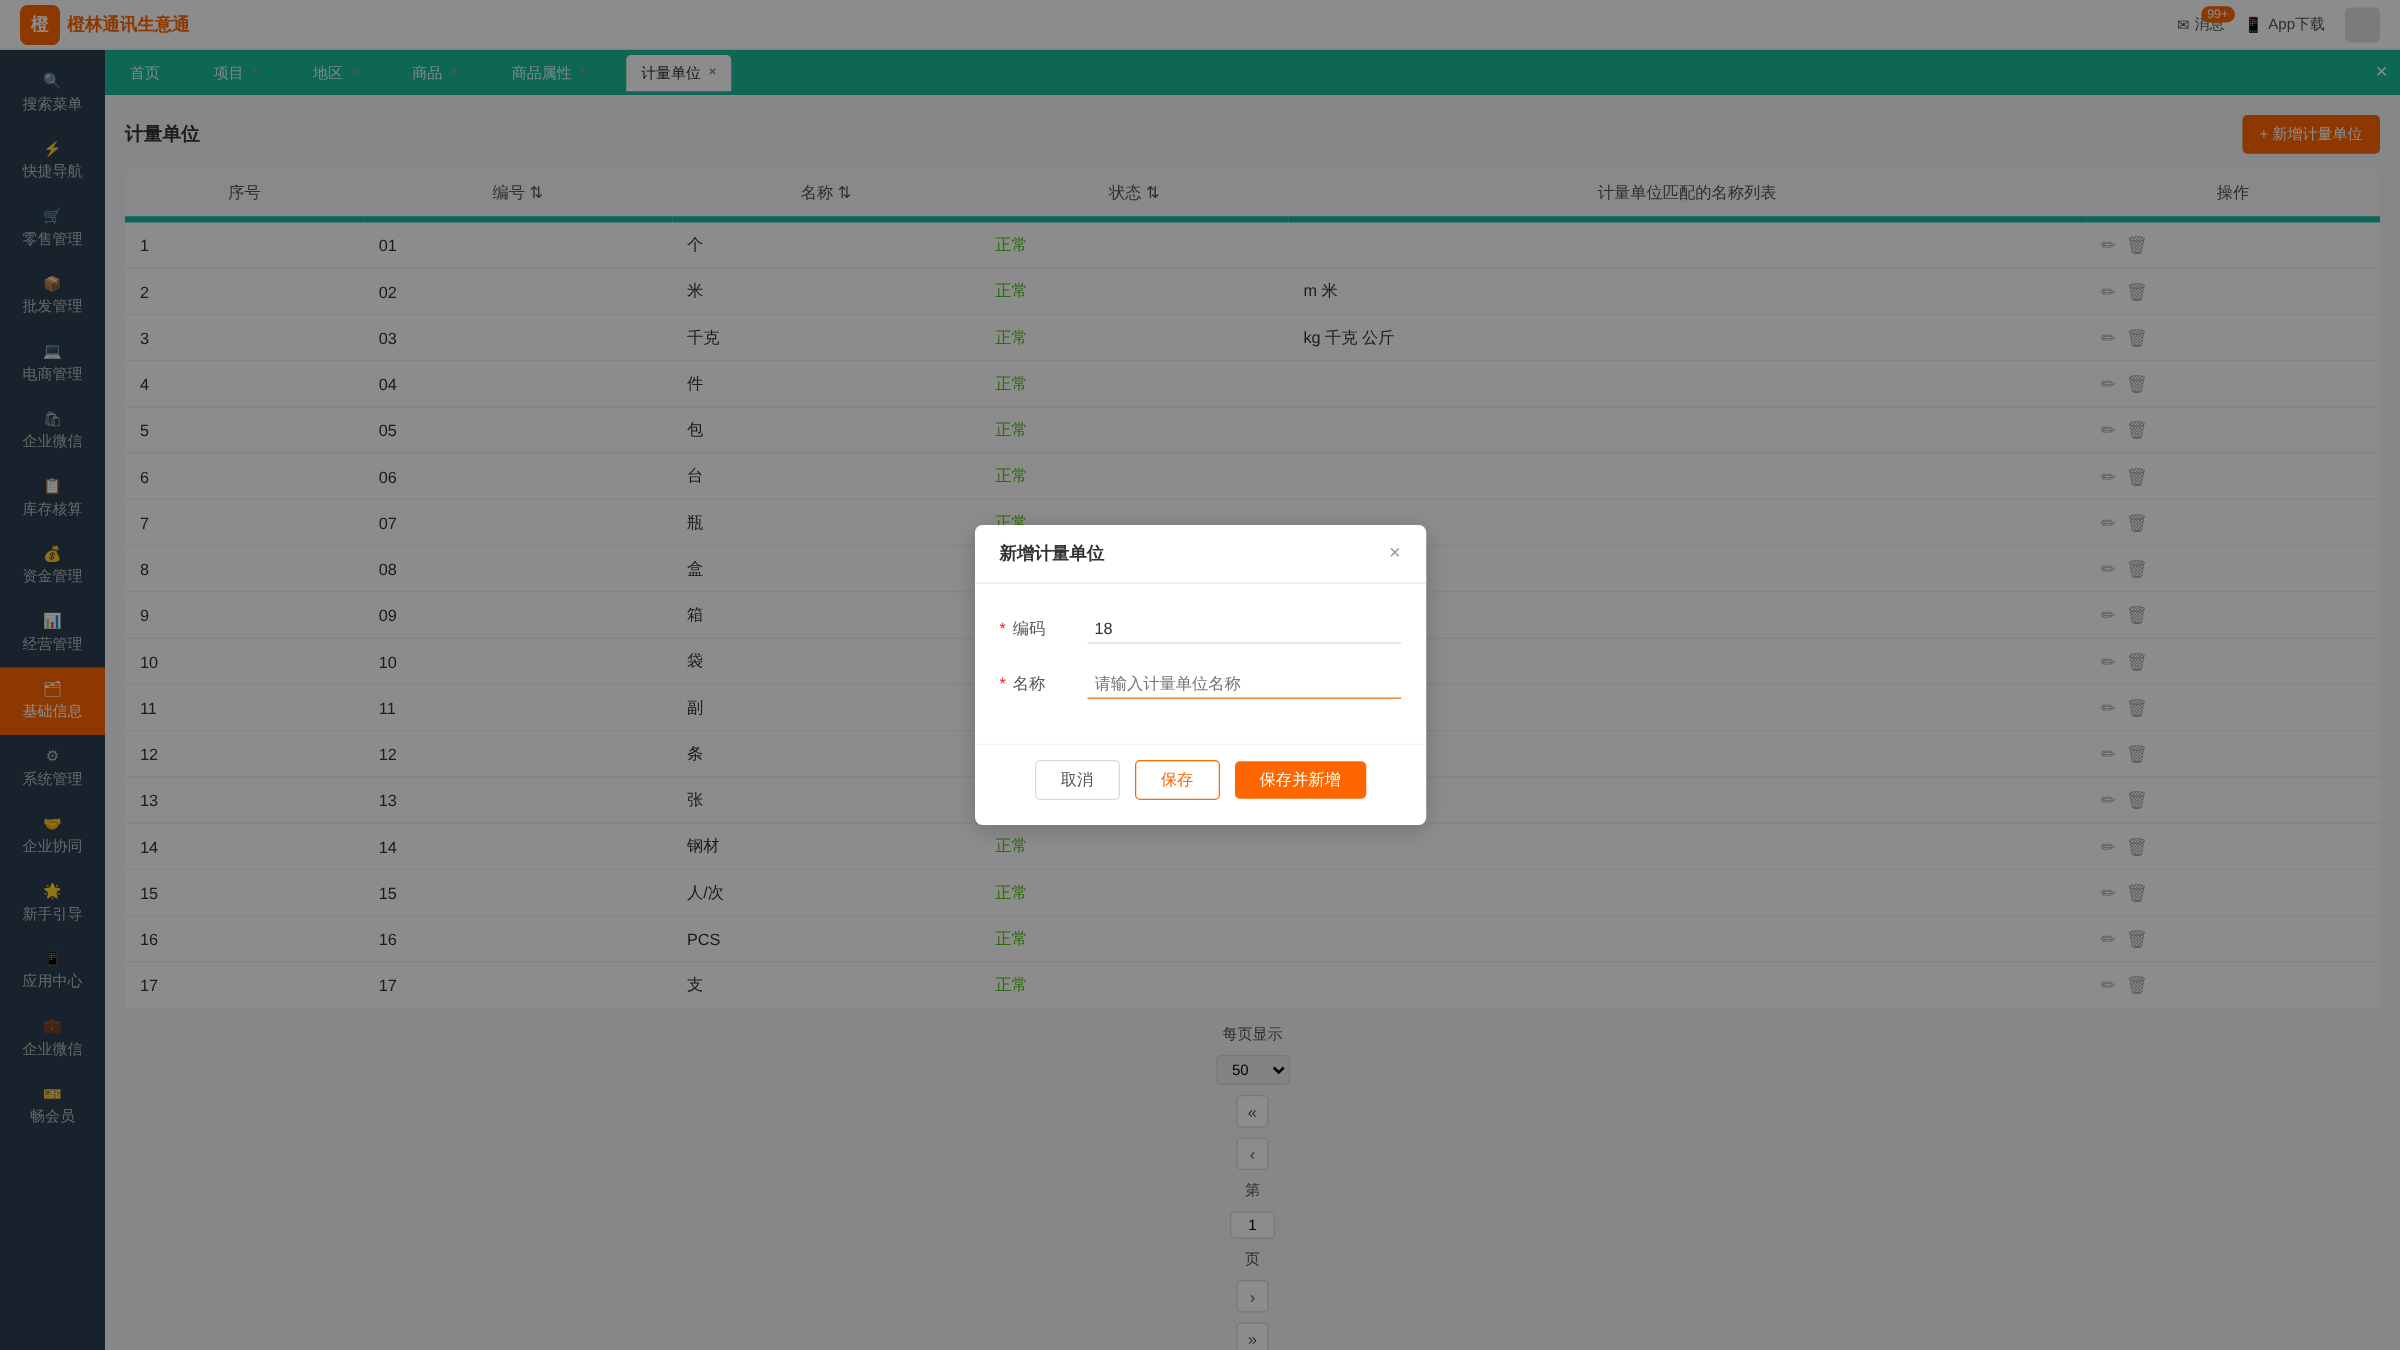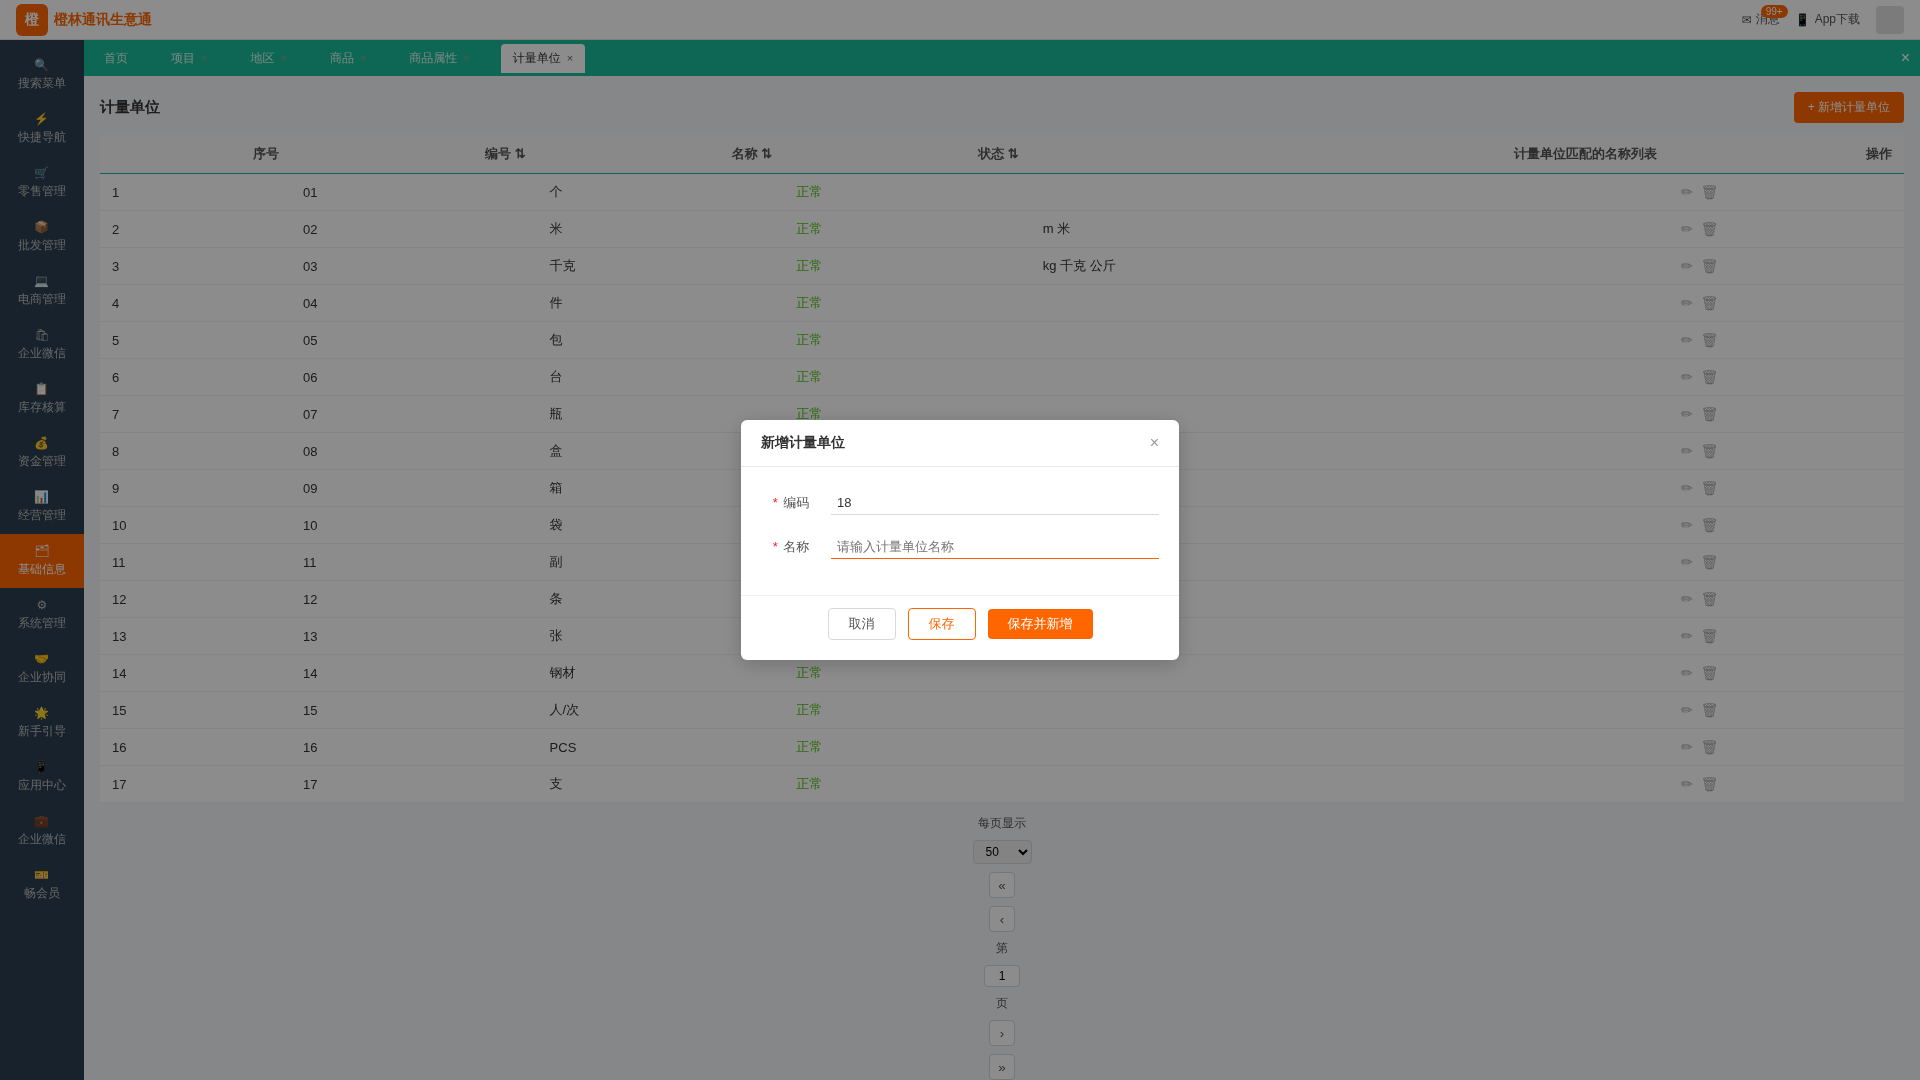--- a/index.html
+++ b/index.html
@@ -99,24 +99,24 @@
       cursor: pointer;
       font-size: 12px;
     }
 
     
     .table-wrapper { background: #fff; border-radius: 4px; overflow: hidden; }
     table { width: 100%; border-collapse: collapse; font-size: 13px; }
     thead tr { background: #fafafa; }
     thead th {
       padding: 10px 12px;
-      text-align: right;
-      font-weight: 700;
+      text-align: center;
+      font-weight: 400;
       color: #555;
-      border-bottom: 1px solid #14b8a6;
+      border-bottom: 5px solid #14b8a6;
       white-space: nowrap;
     }
     tbody tr { border-bottom: 1px solid #f0f0f0; }
     tbody td { padding: 9px 12px; color: #333; }
     .status-normal { color: #52c41a; }
     .action-btns { display: flex; gap: 8px; align-items: center; }
     .edit-icon, .del-icon { cursor: pointer; color: #aaa; font-size: 14px; }
 
     
     .pagination { display: flex; align-items: center; justify-content: flex-end; padding: 12px 16px; gap: 8px; font-size: 12px; color: #555; flex-direction: column; }
@@ -131,36 +131,36 @@
       z-index: 200;
       display: flex;
       align-items: center;
       justify-content: center;
     }
 
     
     .modal {
       background: #fff;
       border-radius: 6px;
-      width: 438px;
+      width: 361px;
       box-shadow: 0 4px 20px rgba(0,0,0,0.2);
       overflow: hidden;
     }
     .modal-header {
       display: flex;
       align-items: center;
       justify-content: space-between;
       padding: 14px 20px;
       border-bottom: 1px solid #e8e8e8;
     }
     .modal-title { font-size: 14px; font-weight: bold; color: #333; }
     .modal-close { cursor: pointer; color: #999; font-size: 16px; }
     .modal-body { padding: 24px 20px 16px; }
     .form-item { display: flex; align-items: center; margin-bottom: 20px; }
-    .form-label { width: 60px; text-align: center; margin-right: 10px; font-size: 13px; color: #555; flex-shrink: 0; }
+    .form-label { width: 60px; text-align: left; margin-right: 10px; font-size: 13px; color: #555; flex-shrink: 0; }
     .form-label .required { color: #f5222d; margin-right: 2px; }
     .form-input {
       flex: 1;
       border: none;
       border-bottom: 1px solid #d9d9d9;
       padding: 4px 6px;
       font-size: 13px;
       outline: none;
       color: #333;
     }

